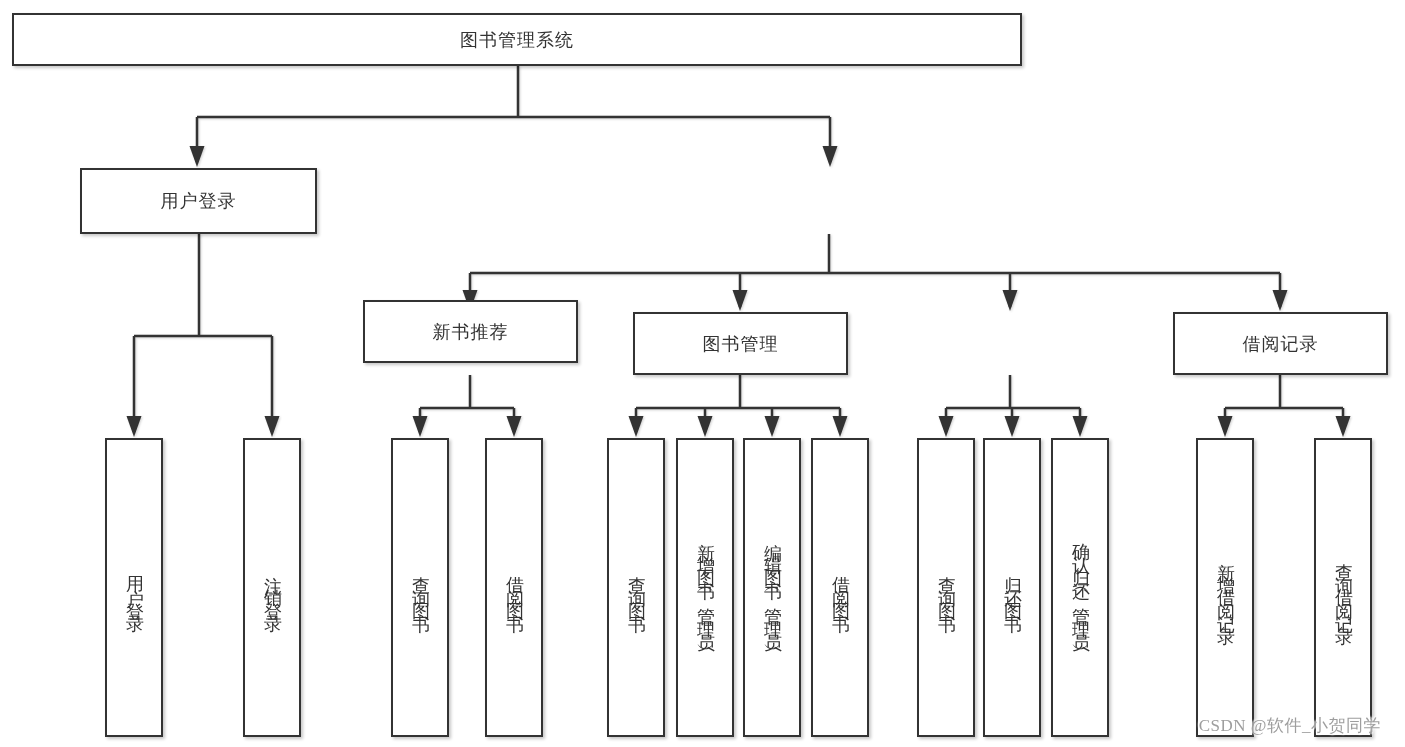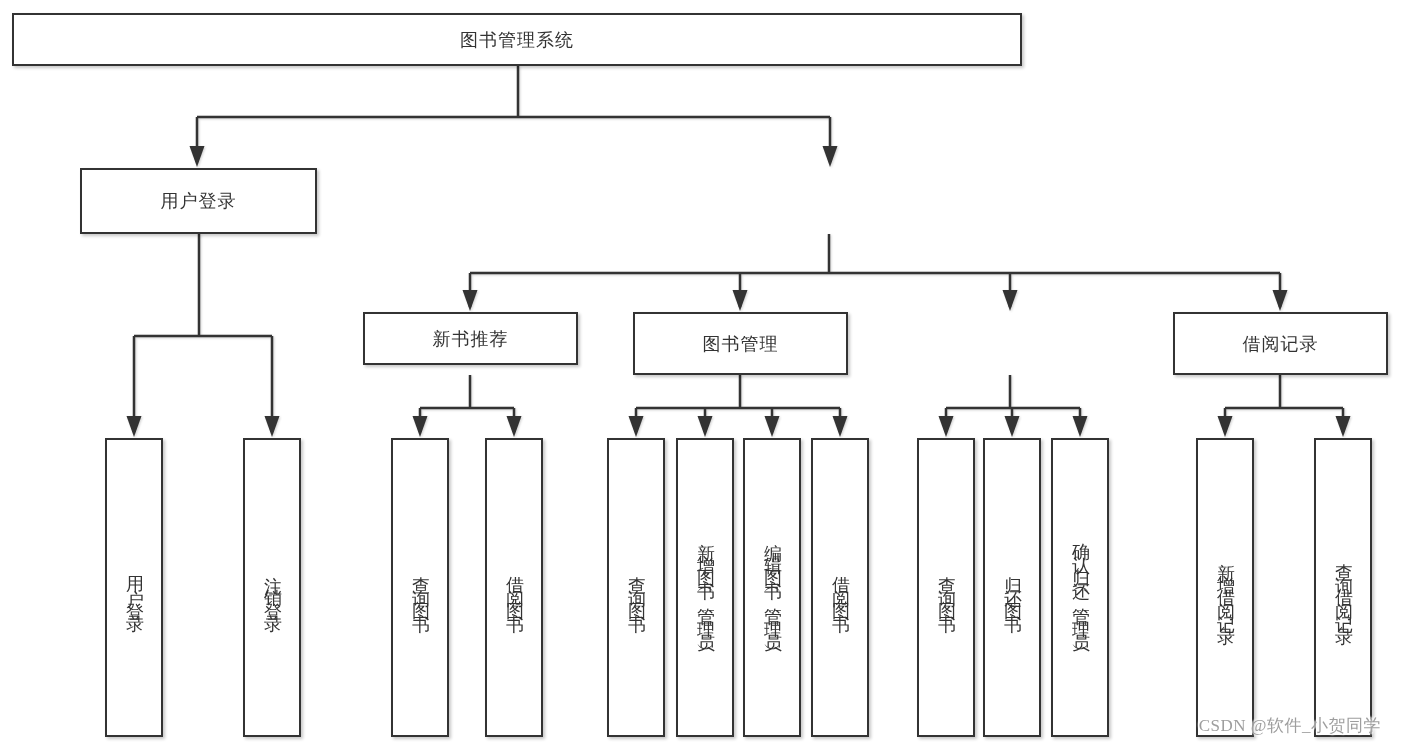--- a/index.html
+++ b/index.html
@@ -90,21 +90,21 @@
   </svg>
 
   <div class="node" style="left:12px; top:13px; width:1010px; height:53px;">
     <span class="lbl">图书管理系统</span>
   </div>
 
   <div class="node" style="left:80px; top:168px; width:237px; height:66px;">
     <span class="lbl">用户登录</span>
   </div>
 
-  <div class="node" style="left:363px; top:312px; width:215px; height:53px;align-items:center;">
+  <div class="node" style="left:363px; top:300px; width:215px; height:63px;align-items:center;">
     <span class="lbl">新书推荐</span>
   </div>
   <div class="node" style="left:633px; top:312px; width:215px; height:63px;">
     <span class="lbl">图书管理</span>
   </div>
   <div class="node" style="left:1173px; top:312px; width:215px; height:63px;align-items:center;">
     <span class="lbl">借阅记录</span>
   </div>
 
   <div class="node leaf" style="left:105px; top:438px; width:58px; height:299px;">

